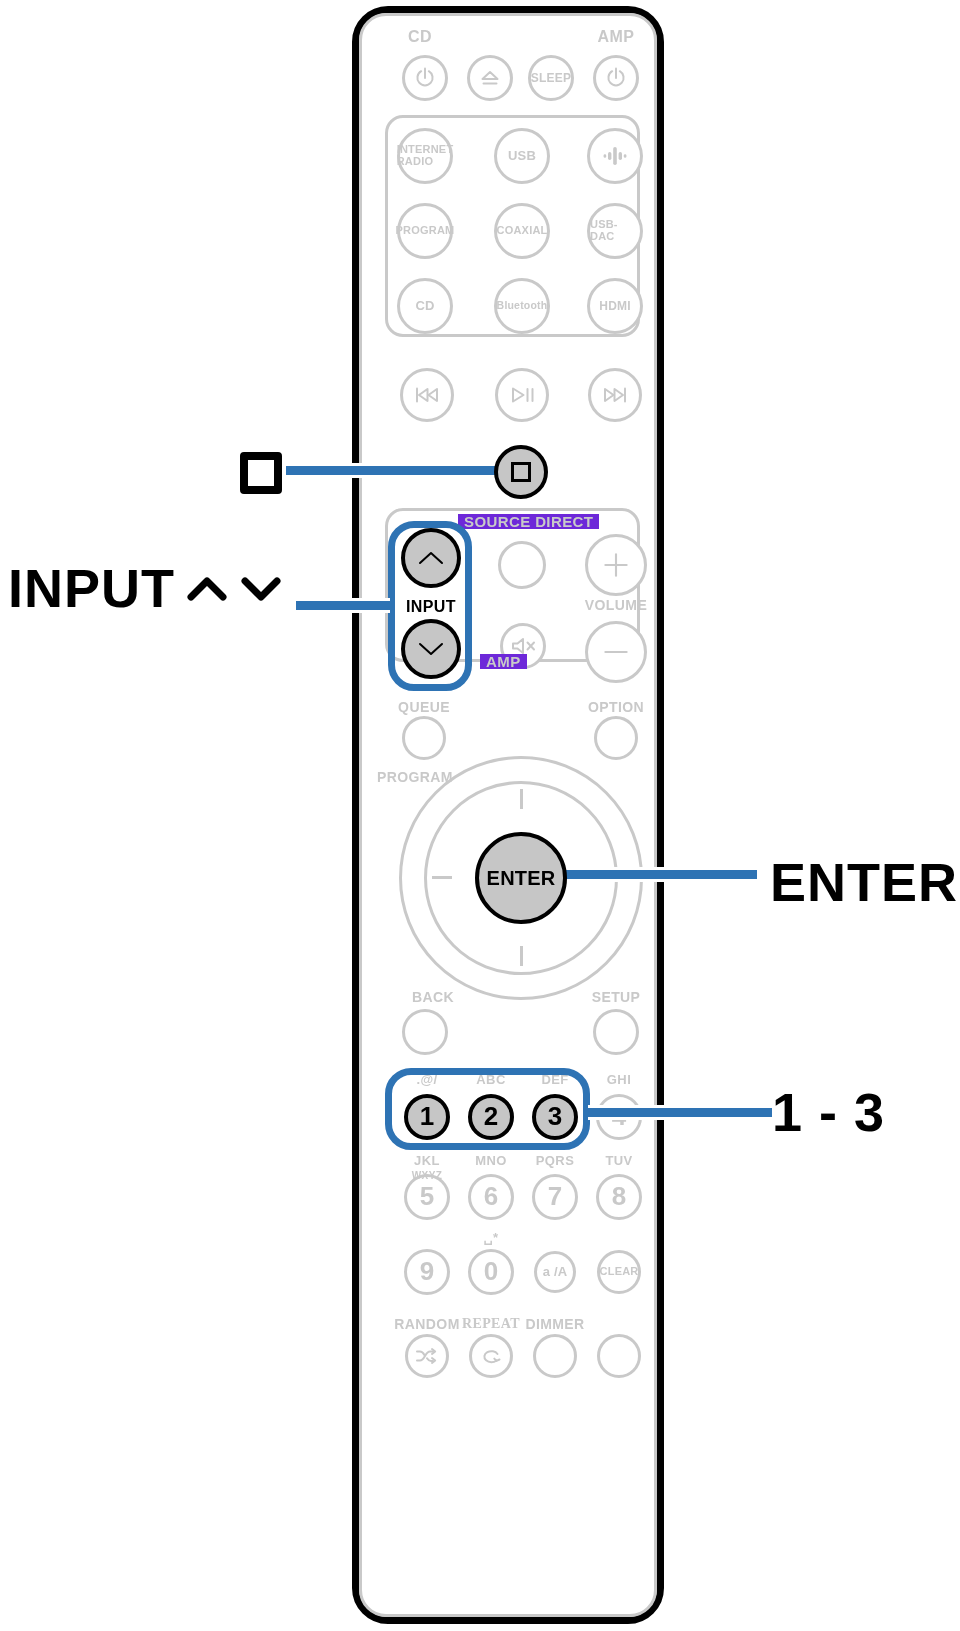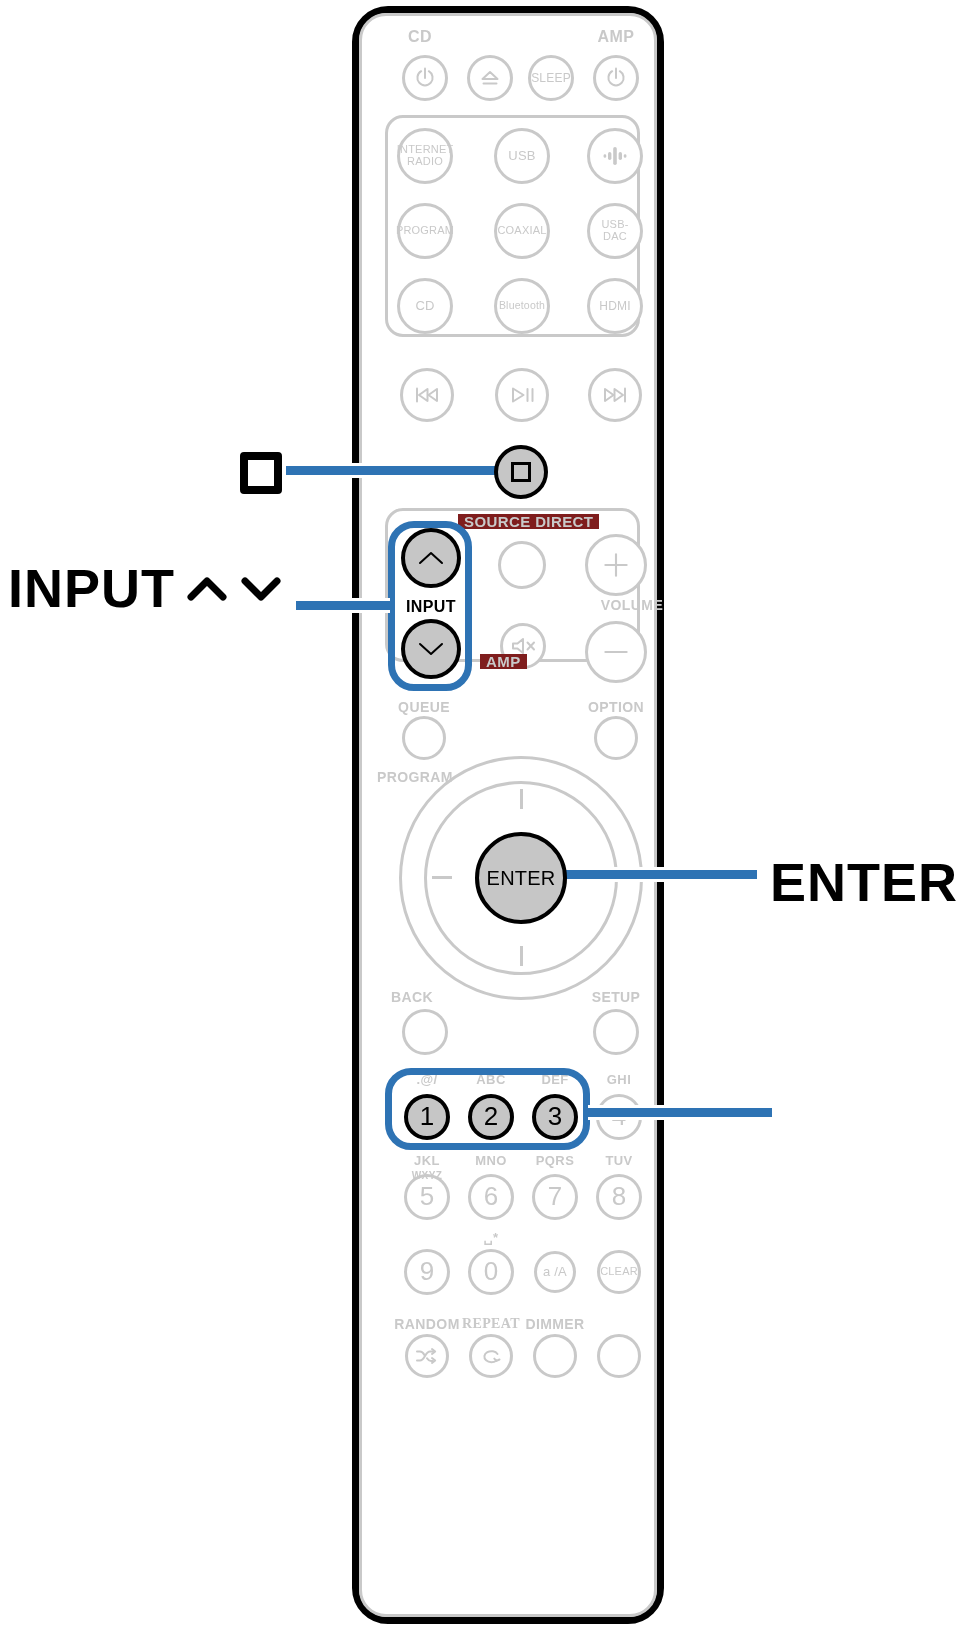--- a/index.html
+++ b/index.html
@@ -9,26 +9,26 @@
   }
   html,body{margin:0;padding:0;background:#fff;}
   .stage{position:relative;width:960px;height:1631px;background:#fff;overflow:hidden;
          font-family:"Liberation Sans","DejaVu Sans",sans-serif;}
   .remote{position:absolute;left:352px;top:6px;width:312px;height:1618px;
           border:7px solid #000;border-radius:36px;box-sizing:border-box;background:#fff;}
   .remote-inner{position:absolute;left:0;top:0;right:0;bottom:0;
           border:3px solid var(--ln);border-radius:27px;}
   .grp{position:absolute;box-sizing:border-box;border:3px solid var(--ln);border-radius:18px;}
   .btn{position:absolute;box-sizing:border-box;border:3px solid var(--ln);border-radius:50%;
-       background:#fff;color:var(--ln);font-weight:normal;display:flex;align-items:center;
-       justify-content:center;text-align:center;line-height:1.05;letter-spacing:.2px;}
+       background:#fff;color:var(--ln);font-weight:bold;display:flex;align-items:center;
+       justify-content:center;line-height:1.05;letter-spacing:.2px;}
   .btn.hl{border:4px solid #000;background:var(--fill);color:#000;}
   .lbl{position:absolute;color:var(--ln);font-weight:bold;text-align:center;font-size:14px;
        letter-spacing:.4px;line-height:1;}
-  .lbl.onborder{background:#7f1d1d;padding:0 6px;z-index:5;}
+  .lbl.onborder{background:#6d28d9;padding:0 6px;z-index:5;}
   .hlrect{position:absolute;box-sizing:border-box;border:7px solid var(--blue);
           border-radius:26px;z-index:25;background:transparent;}
   .bline{position:absolute;height:9px;background:var(--blue);
          box-shadow:0 -3px 0 #fff,0 3px 0 #fff;z-index:30;}
   .callout{position:absolute;color:#000;font-weight:bold;font-size:54px;line-height:60px;
            letter-spacing:1px;white-space:nowrap;display:flex;align-items:center;gap:10px;z-index:40;}
   .ring{position:absolute;box-sizing:border-box;border:3px solid var(--ln);border-radius:50%;}
   .tick{position:absolute;background:var(--ln);}
   .stop-square{position:absolute;left:240px;top:452px;width:42px;height:42px;box-sizing:border-box;
                border:8px solid #000;border-radius:4px;background:#fff;z-index:40;}
@@ -118,21 +118,21 @@
 
   <div class="grp" style="left:385px;top:508px;width:255px;height:154px;"></div>
   <div class="lbl onborder" style="left:458px;top:514px;font-size:15px;">SOURCE DIRECT</div>
   <div class="btn" style="left:498px;top:541px;width:48px;height:48px;"></div>
   <div class="btn" style="left:585px;top:534px;width:62px;height:62px;">
     <svg class="ic" width="34" height="34" viewBox="0 0 32 32">
         <path d="M16 6v20" stroke-width="2.4"></path>
         <path d="M6 16h20" stroke-width="2.4"></path>
       </svg>
   </div>
-  <div class="lbl" style="left:596px;top:598px;width:72px;font-size:14px;">VOLUME</div>
+  <div class="lbl" style="left:580px;top:598px;width:72px;font-size:14px;">VOLUME</div>
   <div class="btn" style="left:500px;top:623px;width:46px;height:46px;">
     <svg class="ic" width="28" height="20" viewBox="0 0 28 20">
         <path d="M4 7.5v5h4.5l5.5 4.5v-14L8.5 7.5Z" stroke-width="1.7"></path>
         <path d="M18.5 6.5 25 13.5" stroke-width="1.7"></path>
         <path d="M25 6.5 18.5 13.5" stroke-width="1.7"></path>
       </svg>
   </div>
   <div class="btn" style="left:585px;top:621px;width:62px;height:62px;">
     <svg class="ic" width="34" height="34" viewBox="0 0 32 32">
         <path d="M6 16h20" stroke-width="2.4"></path>
@@ -175,36 +175,39 @@
   <div class="tick" style="left:520px;top:946px;width:3px;height:20px;"></div>
   <div class="tick" style="left:432px;top:876px;width:20px;height:3px;"></div>
   <div class="tick" style="left:590px;top:876px;width:20px;height:3px;"></div>
 
   <div class="bline" style="left:563px;top:870px;width:194px;"></div>
   <div class="btn hl z35" style="left:475px;top:832px;width:92px;height:92px;font-size:20px;">ENTER</div>
   <div class="callout" style="left:770px;top:852px;">
     <span>ENTER</span>
   </div>
 
-  <div class="lbl" style="left:377px;top:990px;width:70px;text-align:center;">BACK</div>
+  <div class="lbl" style="left:398px;top:990px;width:70px;text-align:center;">BACK</div>
   <div class="btn" style="left:402px;top:1009px;width:46px;height:46px;"></div>
   <div class="lbl" style="left:581px;top:990px;width:70px;">SETUP</div>
   <div class="btn" style="left:593px;top:1009px;width:46px;height:46px;"></div>
 
   <div class="lbl" style="left:392px;top:1073px;width:70px;font-size:13px;">.@/</div>
   <div class="lbl" style="left:456px;top:1073px;width:70px;font-size:13px;">ABC</div>
   <div class="lbl" style="left:520px;top:1073px;width:70px;font-size:13px;">DEF</div>
   <div class="lbl" style="left:584px;top:1073px;width:70px;font-size:13px;">GHI</div>
 
   <div class="hlrect" style="left:385px;top:1068px;width:205px;height:82px;"></div>
   <div class="bline" style="left:588px;top:1108px;width:184px;"></div>
   <div class="btn hl z26" style="left:404px;top:1094px;width:46px;height:46px;font-size:26px;">1</div>
   <div class="btn hl z26" style="left:468px;top:1094px;width:46px;height:46px;font-size:26px;">2</div>
   <div class="btn hl z26" style="left:532px;top:1094px;width:46px;height:46px;font-size:26px;">3</div>
   <div class="btn" style="left:596px;top:1094px;width:46px;height:46px;font-size:26px;">4</div>
+  <div class="callout" style="left:772px;top:1082px;">
+    <span>1 - 3</span>
+  </div>
 
   <div class="lbl" style="left:392px;top:1154px;width:70px;font-size:13px;">JKL</div>
   <div class="lbl" style="left:456px;top:1154px;width:70px;font-size:13px;">MNO</div>
   <div class="lbl" style="left:520px;top:1154px;width:70px;font-size:13px;">PQRS</div>
   <div class="lbl" style="left:584px;top:1154px;width:70px;font-size:13px;">TUV</div>
   <div class="btn" style="left:404px;top:1174px;width:46px;height:46px;font-size:26px;">5</div>
   <div class="btn" style="left:468px;top:1174px;width:46px;height:46px;font-size:26px;">6</div>
   <div class="btn" style="left:532px;top:1174px;width:46px;height:46px;font-size:26px;">7</div>
   <div class="btn" style="left:596px;top:1174px;width:46px;height:46px;font-size:26px;">8</div>
 

